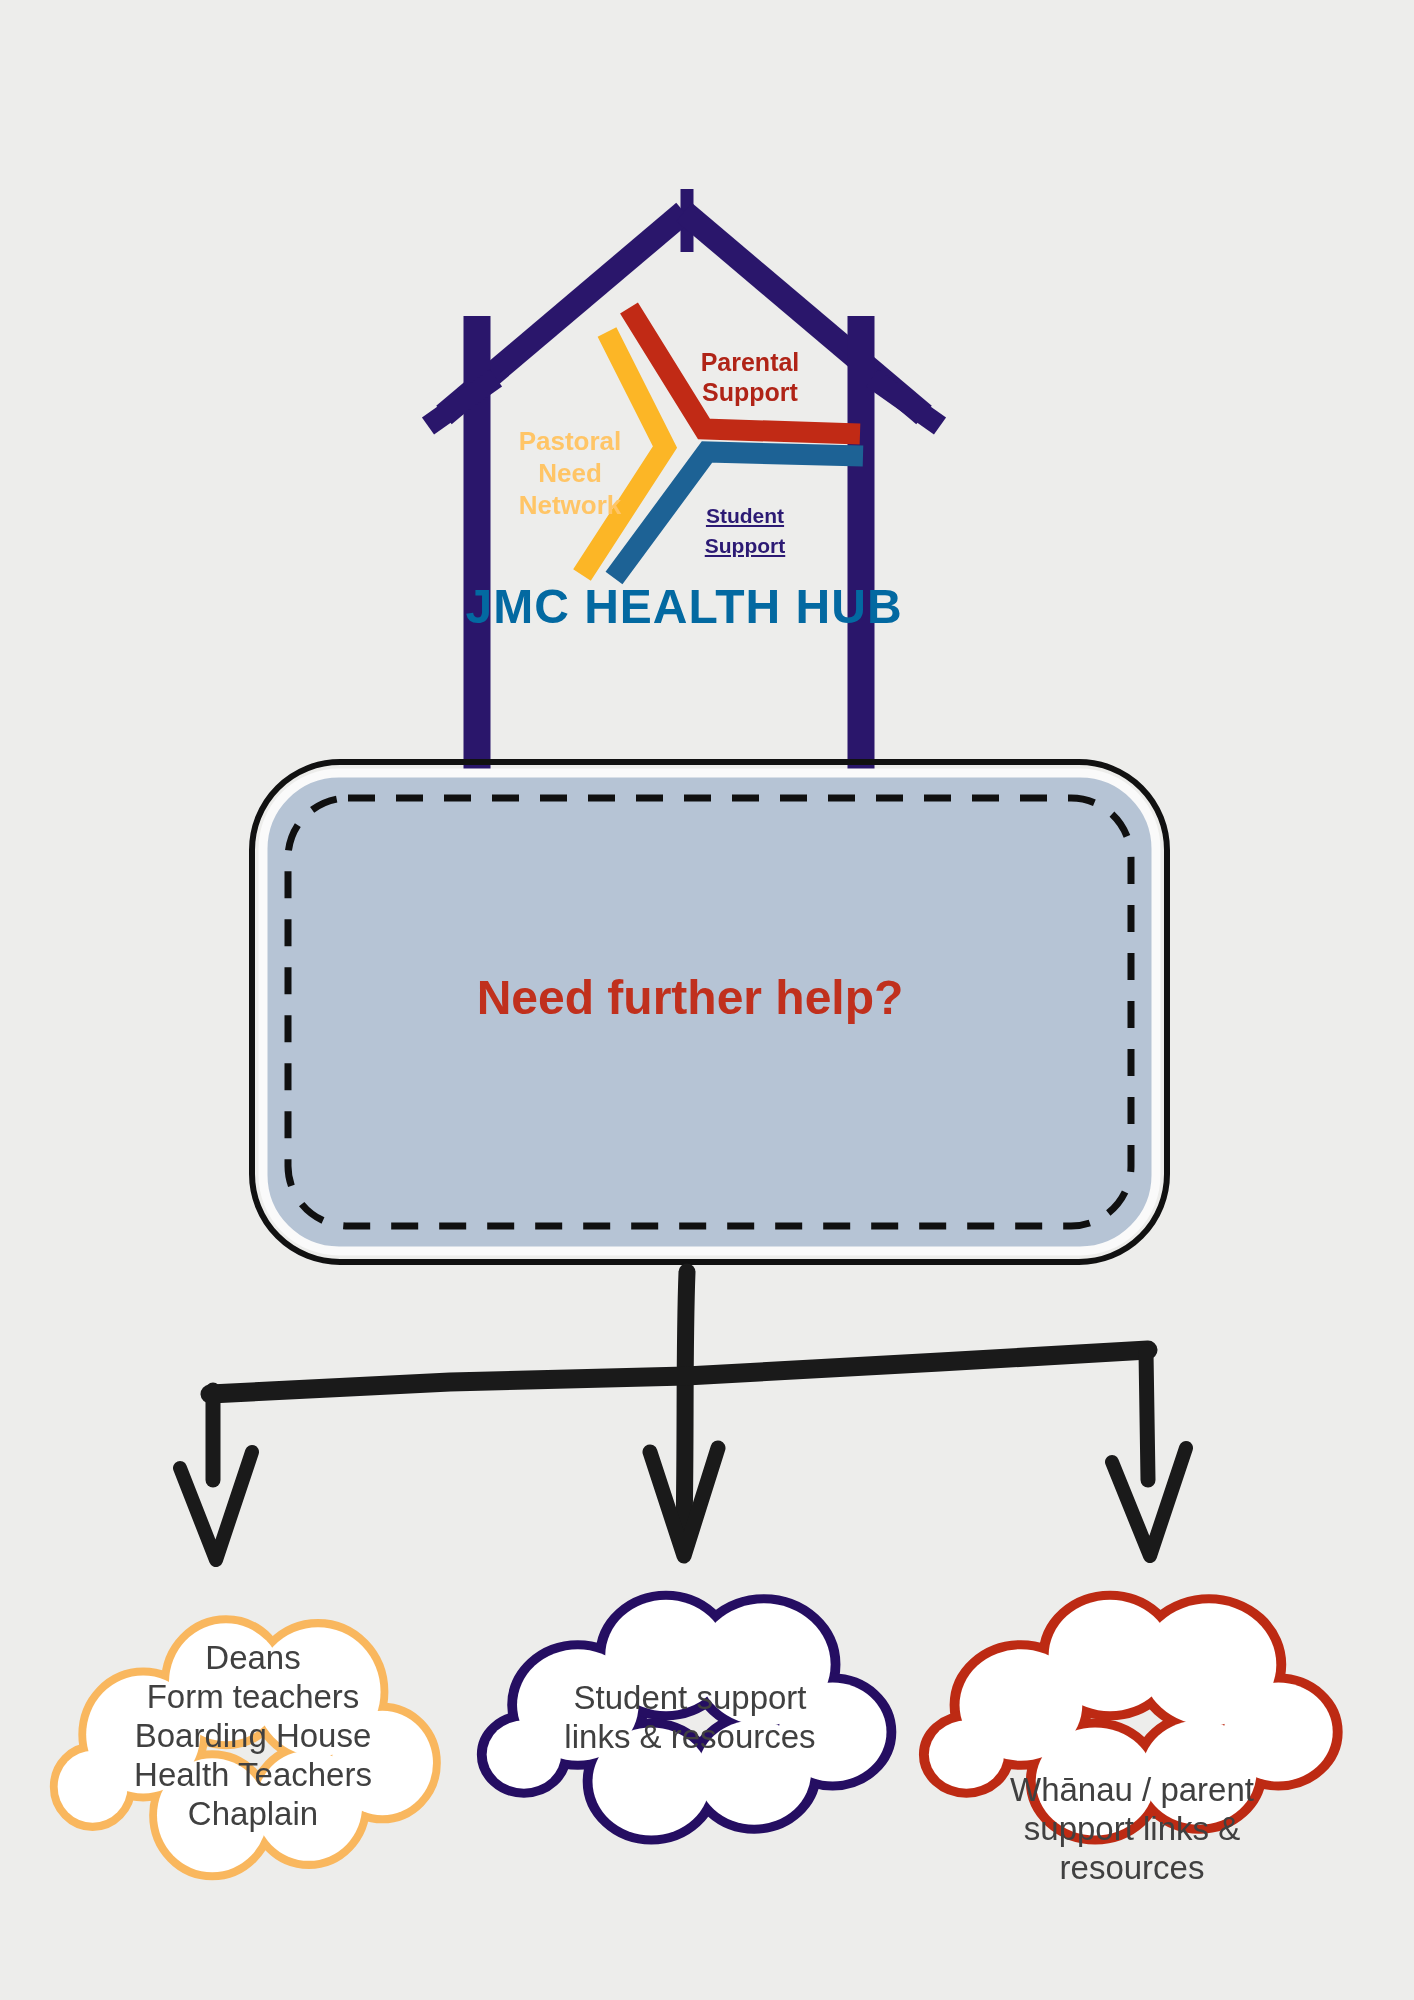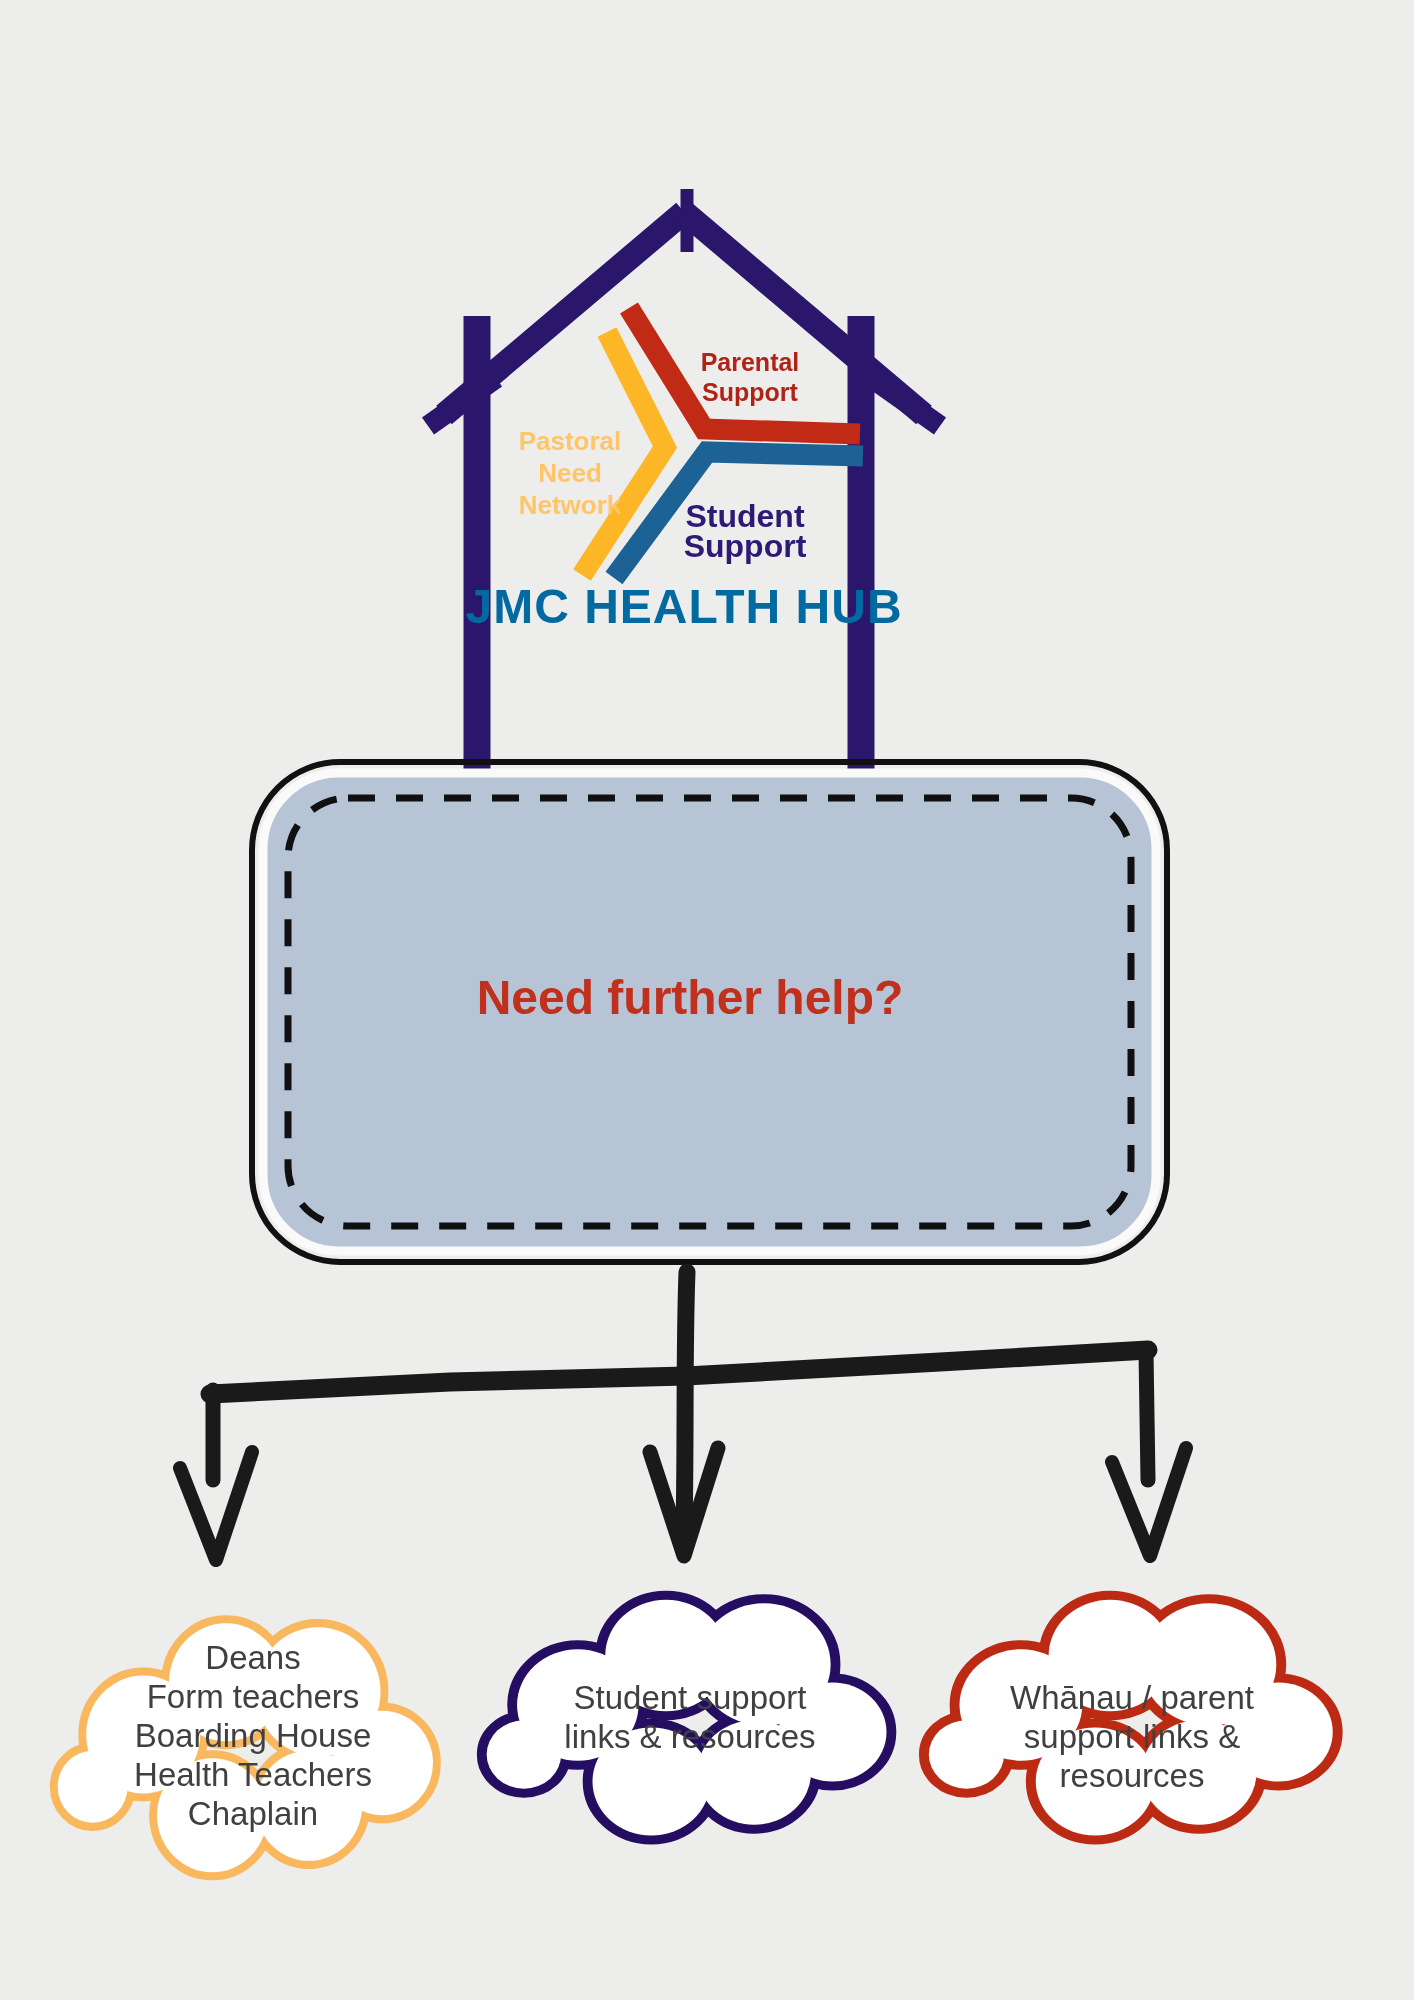--- a/index.html
+++ b/index.html
@@ -3,27 +3,27 @@
 <meta charset="utf-8">
 <style>
   html,body{margin:0;padding:0;}
   body{width:1414px;height:2000px;background:#ededeb;font-family:"Liberation Sans",sans-serif;overflow:hidden;}
   .page{position:relative;width:1414px;height:1556px;background:#ededeb;}
   .art{position:absolute;left:0;top:0;width:1414px;height:2000px;display:block;}
   .txt{position:absolute;white-space:pre-line;text-align:center;}
   .logo-small{font-weight:700;}
   .t-parental{left:640px;top:347px;width:220px;font-size:25px;line-height:30px;color:#b02417;}
   .t-pastoral{left:460px;top:425px;width:220px;font-size:26px;line-height:32px;color:#ffc566;}
-  .t-student{left:635px;top:501px;width:220px;font-size:32px;line-height:30px;color:#2c1a74;}
+  .t-student{left:635px;top:501px;width:220px;font-size:21px;line-height:30px;color:#2c1a74;text-decoration:underline;}
   .t-jmc{left:384px;top:585px;width:600px;font-size:48px;line-height:44px;font-weight:700;letter-spacing:1px;color:#0369a1;}
   .t-need{left:240px;top:960px;width:900px;font-size:48px;line-height:76px;font-weight:700;color:#c0301d;}
   .t-cloud{font-size:33px;line-height:39px;color:#404040;font-weight:400;}
   .t-cloud1{left:103px;top:1638px;width:300px;}
   .t-cloud2{left:530px;top:1678px;width:320px;}
-  .t-cloud3{left:977px;top:1678px;width:310px;}
+  .t-cloud3{left:977px;top:1770px;width:310px;}
 </style>
 </head>
 <body>
 
 <div class="page">
 
   <svg class="art" viewBox="0 0 1414 2000" xmlns="http://www.w3.org/2000/svg">
     <defs>
       <g id="cloudShape">
         <circle cx="110" cy="150" r="62"></circle>

